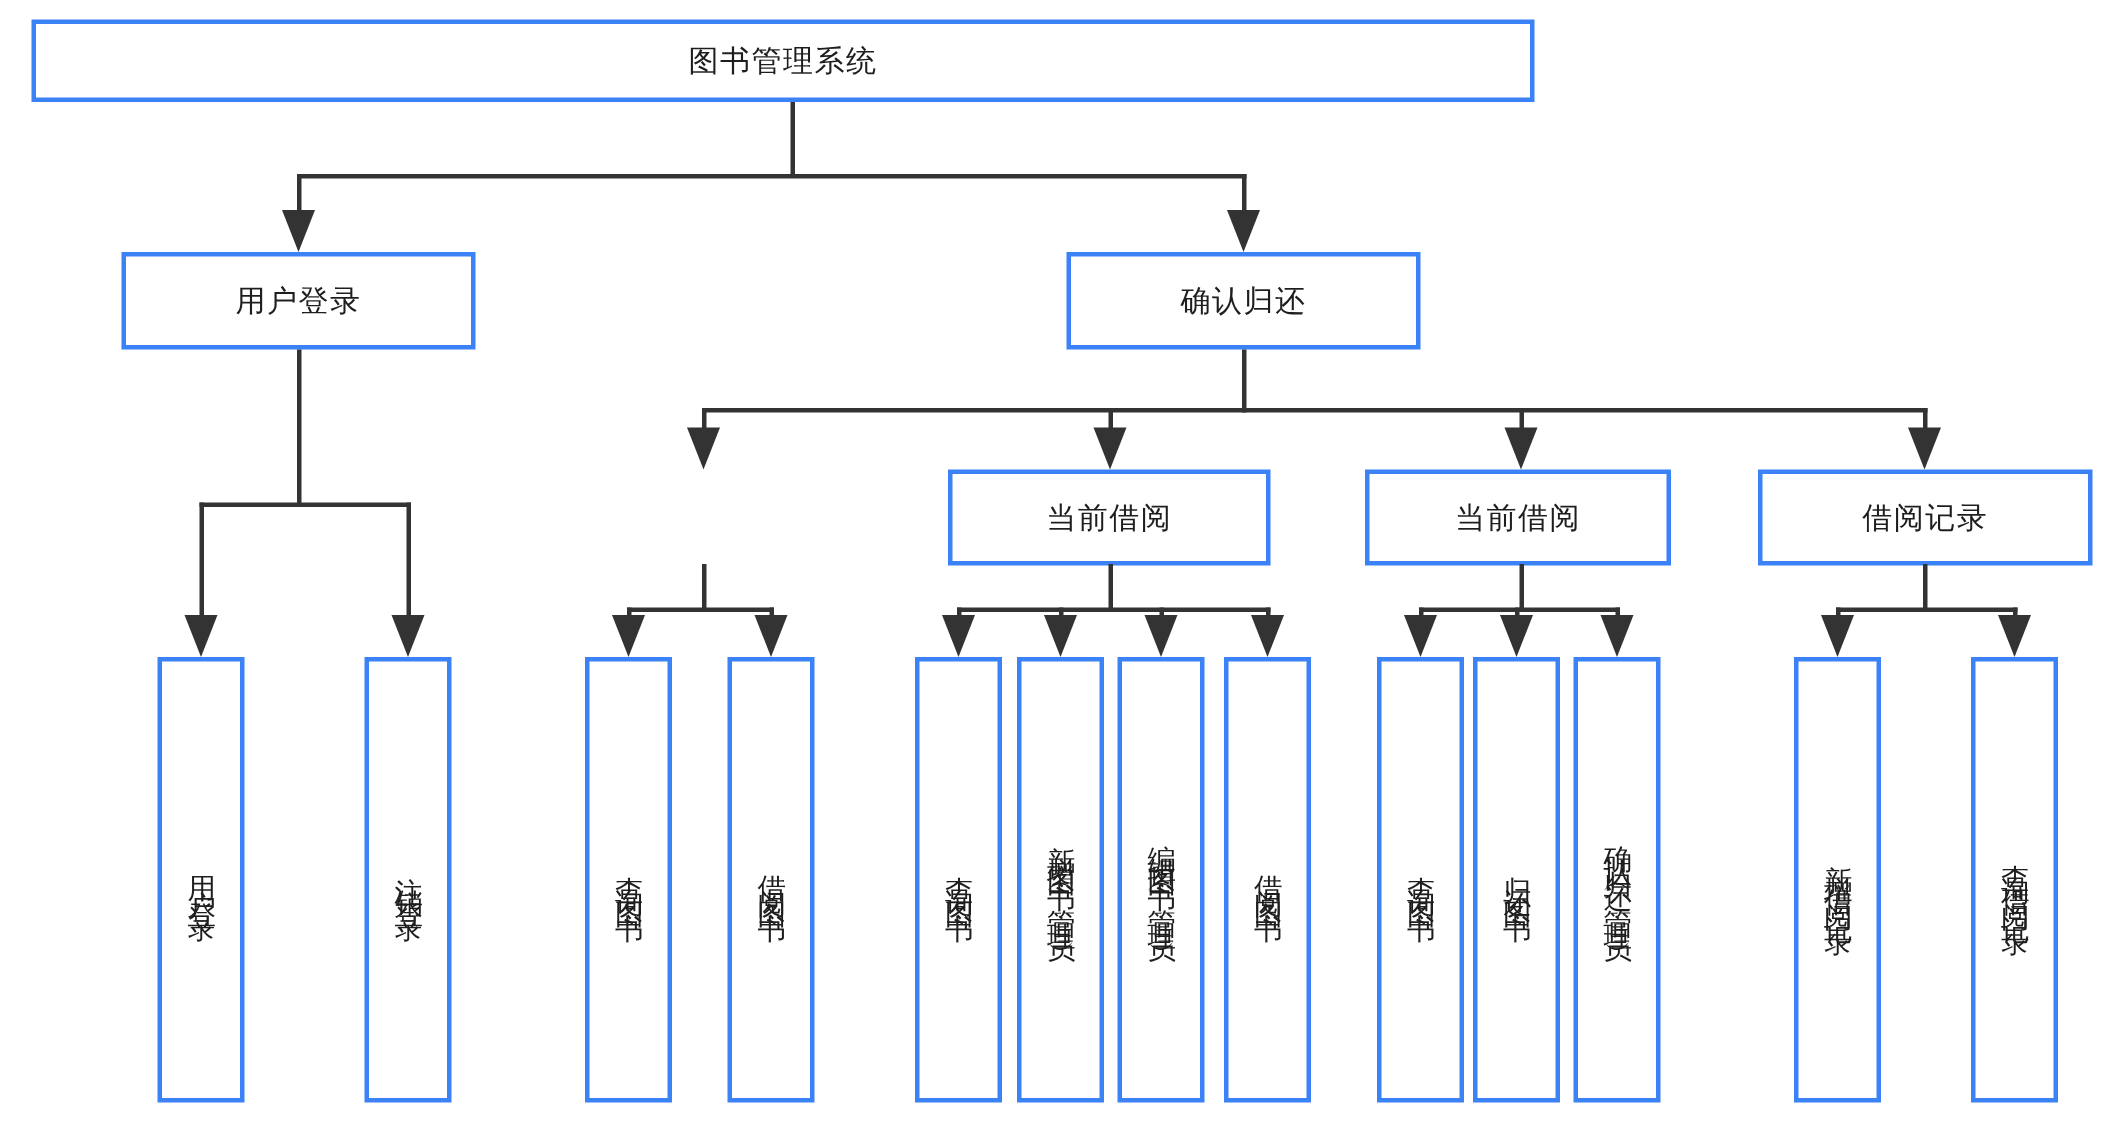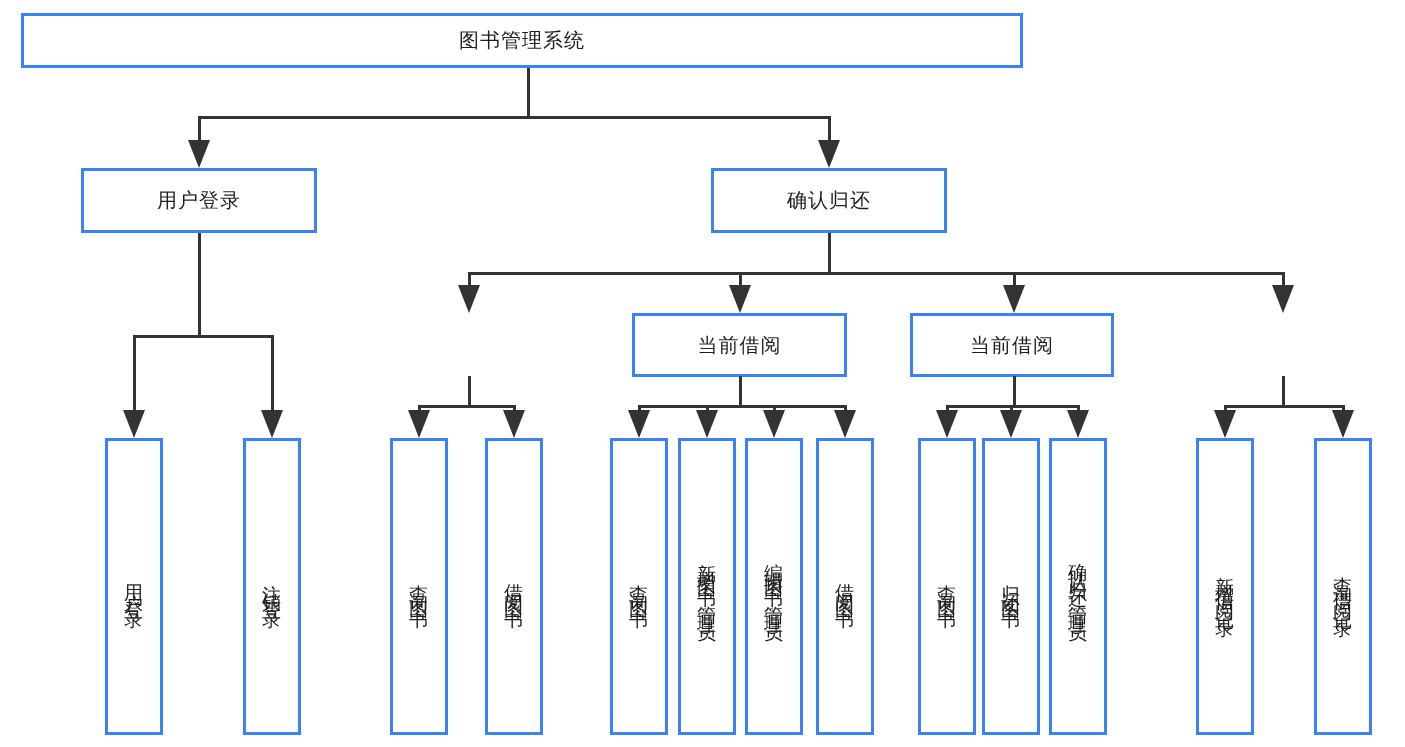--- a/index.html
+++ b/index.html
@@ -81,20 +81,23 @@
   </div>
   <div class="box" style="left:711px;top:168px;width:236px;height:65px">
     <span class="hlabel">确认归还</span>
   </div>
 
   <div class="box" style="left:632px;top:313px;width:215px;height:64px">
     <span class="hlabel">当前借阅</span>
   </div>
   <div class="box" style="left:910px;top:313px;width:204px;height:64px">
     <span class="hlabel">当前借阅</span>
+  </div>
+  <div class="box" style="left:1172px;top:313px;width:223px;height:64px">
+    <span class="hlabel">借阅记录</span>
   </div>
 
   <div class="box leaf" style="left:105px">
     <span class="vlabel">用户登录</span>
   </div>
   <div class="box leaf" style="left:243px">
     <span class="vlabel">注销登录</span>
   </div>
 
   <div class="box leaf" style="left:390px">

